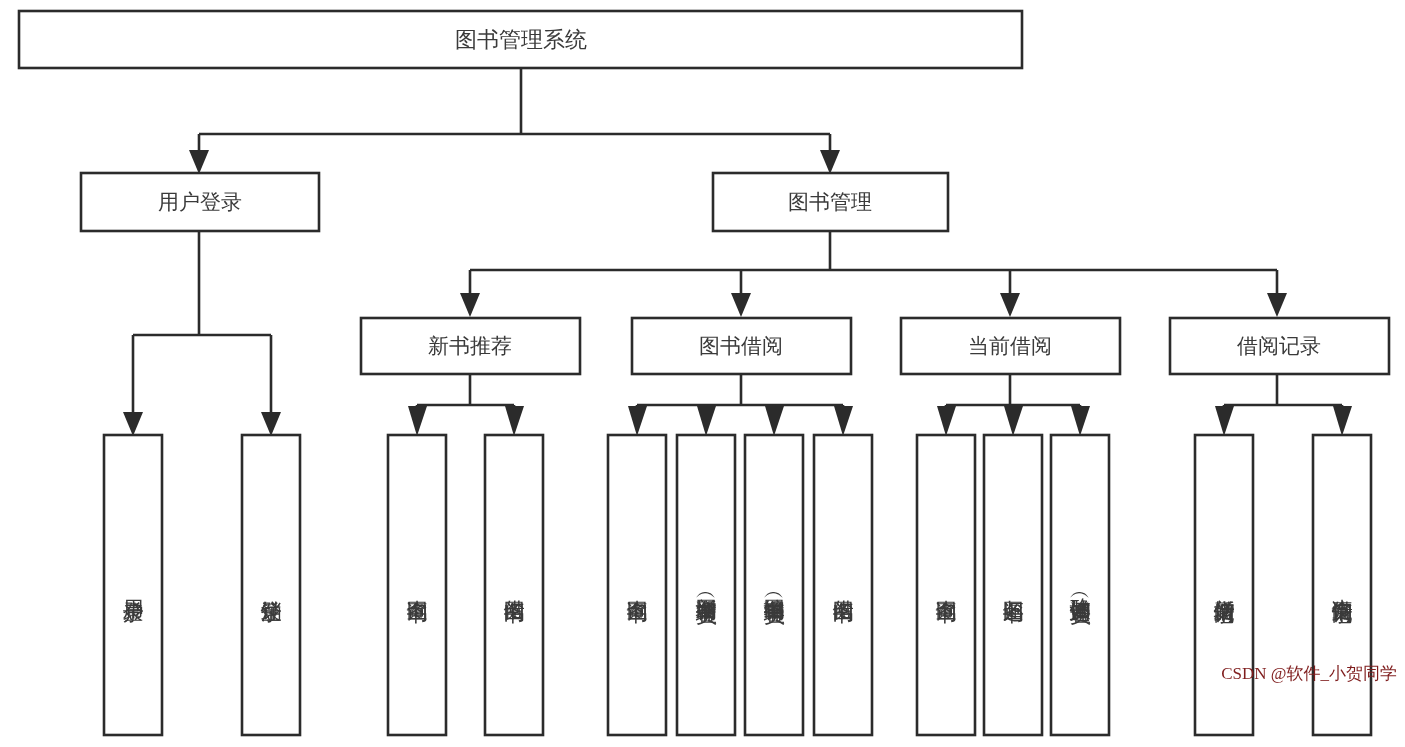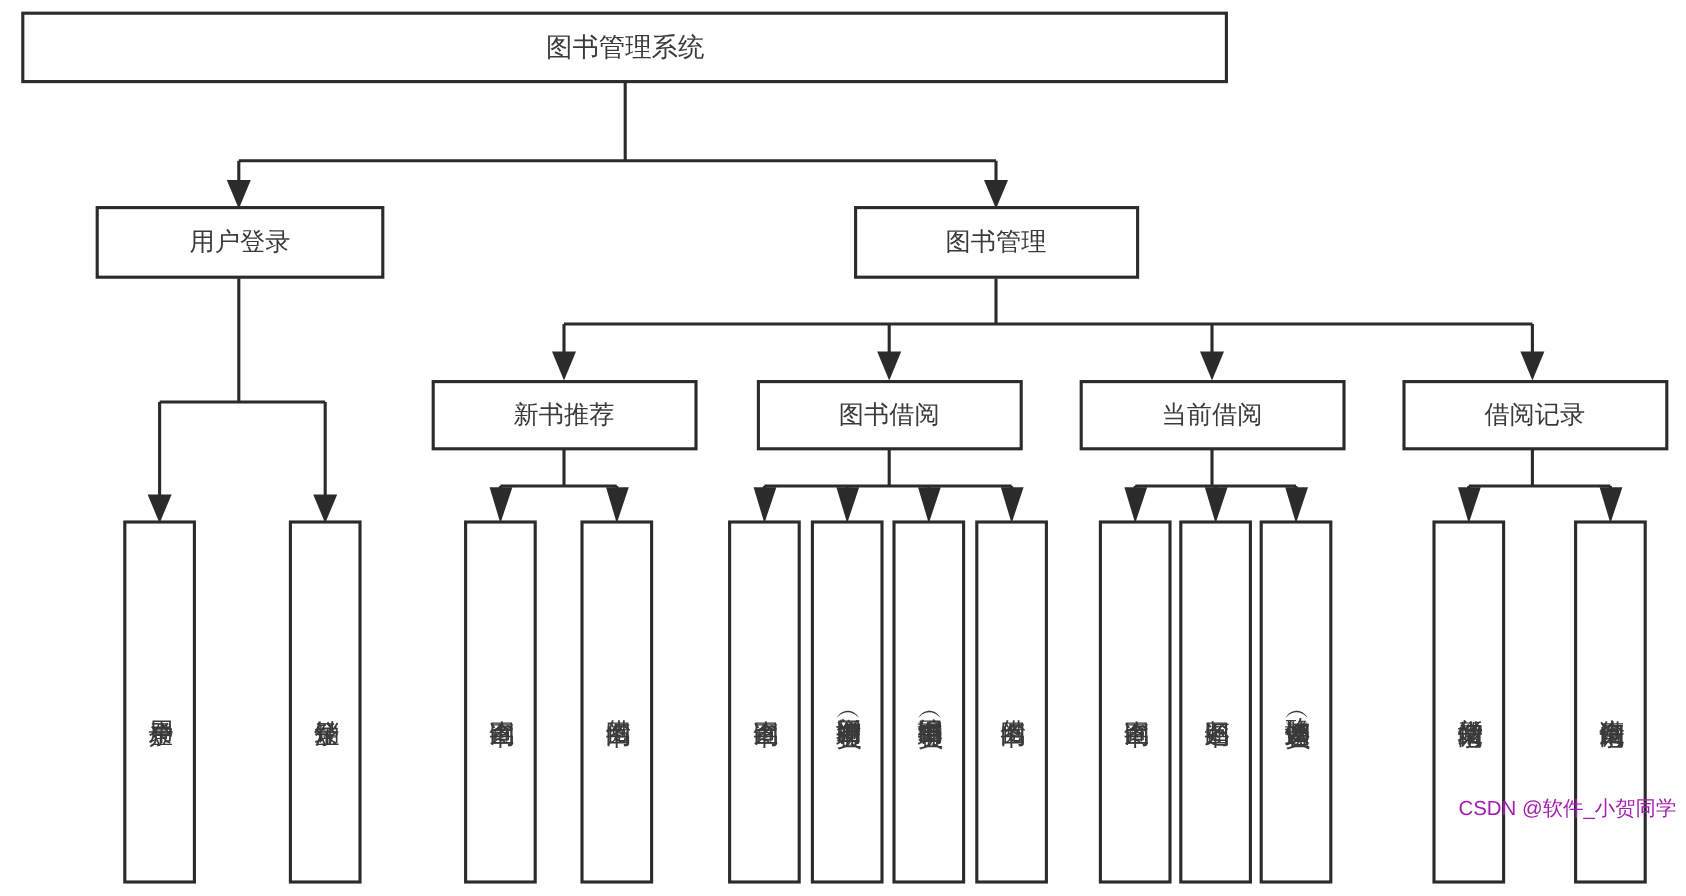--- a/index.html
+++ b/index.html
@@ -21,22 +21,22 @@
     position:absolute;
     display:flex;align-items:center;justify-content:center;
     writing-mode:vertical-rl;text-orientation:upright;
     font-family:"Liberation Sans","DejaVu Sans",sans-serif;
     font-size:21px;line-height:1.08;color:#3a3a3a;
     letter-spacing:1px;white-space:nowrap;
     pointer-events:none;
   }
   .watermark{
     position:absolute;right:8px;bottom:4px;
-    font-family:Liberation Sans, sans-serif;
-    font-size:17px;color:#a21caf;white-space:nowrap;
+    font-family:Liberation Serif, serif;
+    font-size:17px;color:#7f1d1d;white-space:nowrap;
   }
 </style>
 </head>
 <body>
 
 <div id="diagram-root">
 
   <svg id="flow" viewBox="0 0 1405 747">
 
     <g>

